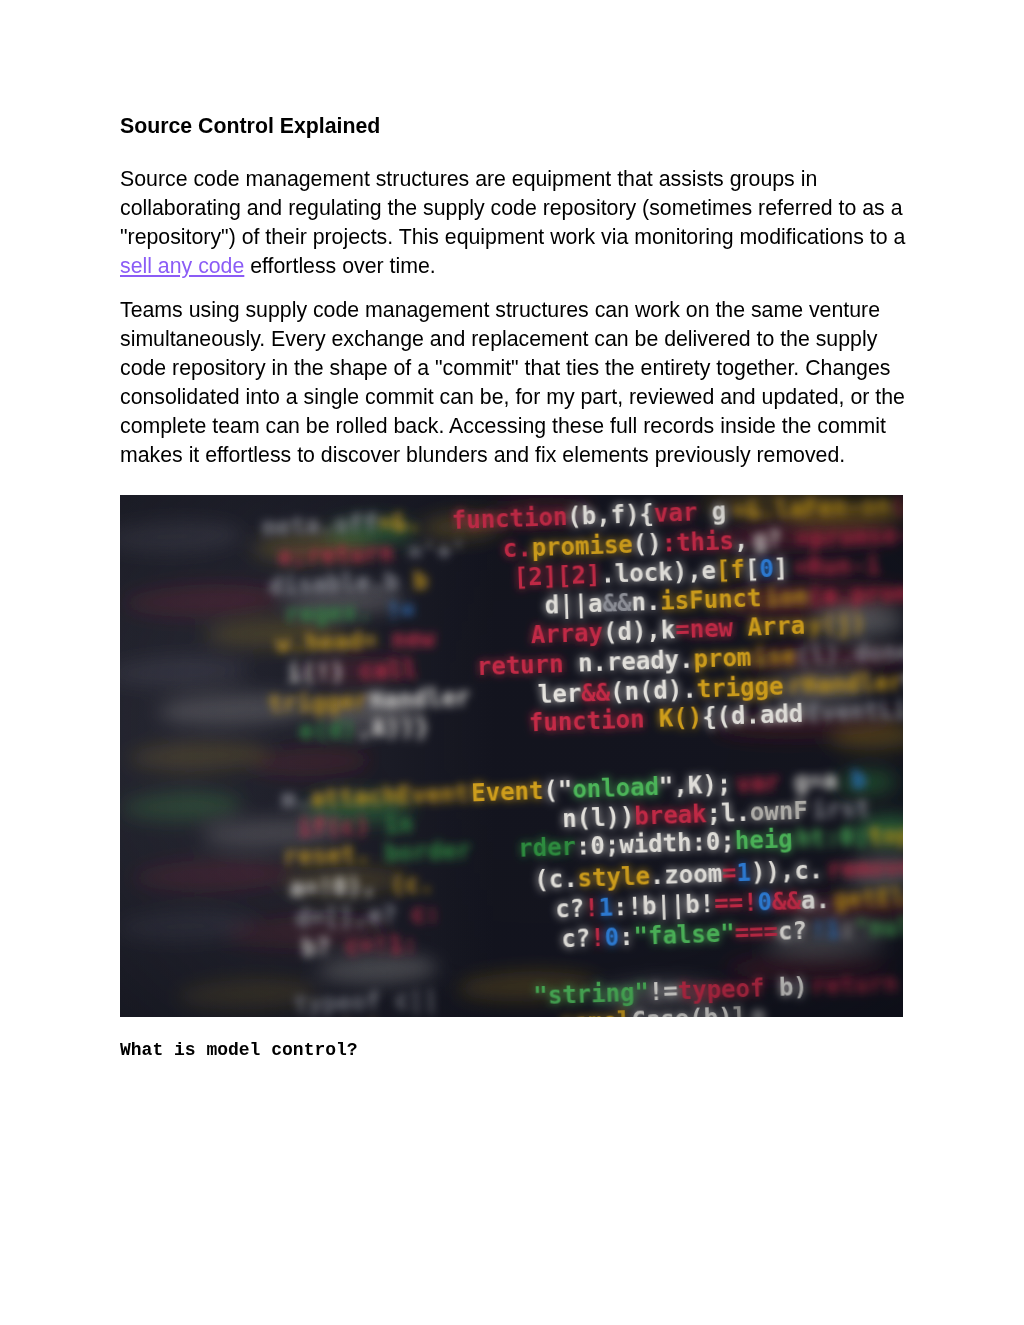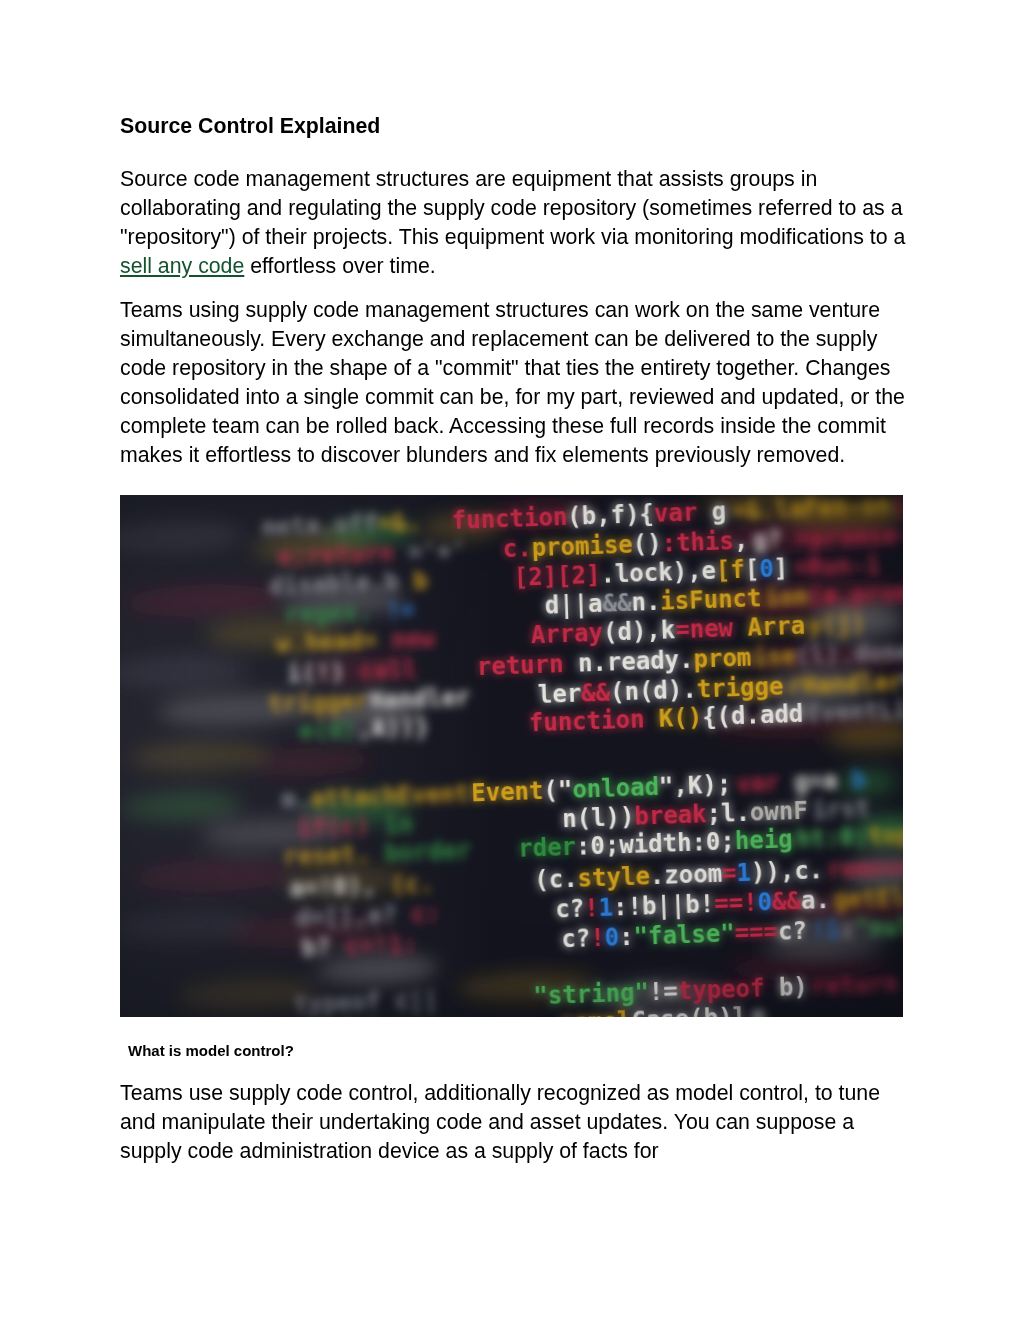--- a/index.html
+++ b/index.html
@@ -10,29 +10,30 @@
     padding:112px 114px 0 120px;
     background:#ffffff;
     font-family:"Liberation Sans", sans-serif;
     color:#000000;
   }
   .doc-h {
     font-size:21.3px; line-height:29px; font-weight:bold;
     margin:0 0 24px 0;
   }
   .doc-h2 {
-    font-size:15px; line-height:29px; font-weight:bold;
-    margin:0 0 14px 8px;
+    font-size:18px; line-height:29px; font-weight:bold;
+    margin:0 0 14px 0;
+    font-family:Liberation Mono, monospace;
   }
   .doc-p {
     font-size:21.3px; line-height:29px; font-weight:normal;
     margin:0 0 15px 0; width:792px;
   }
   .doc-link {
-    color:#14532d; text-decoration:underline; cursor:pointer;
+    color:#8b5cf6; text-decoration:underline; cursor:pointer;
   }
   figure.code-figure {
     margin:25px 0 19px 0; padding:0;
     width:783px; height:522px; line-height:0;
   }
   #code-svg { display:block; }
   #code-svg text {
     font-family:"DejaVu Sans Mono", monospace;
     font-weight:bold;
     font-size:24px;
@@ -189,15 +190,14 @@
           </g>
       </g>
 
       <rect x="0" y="0" width="783" height="522" fill="url(#lefthaze)"></rect>
       <rect x="0" y="0" width="783" height="522" fill="url(#vignette)"></rect>
     </svg>
   </figure>
 
   <h2 class="doc-h2">What is model control?</h2>
 
-  <p class="doc-p">Teams use supply code control, additionally recognized as model control, to tune and manipulate their undertaking code and asset updates. You can suppose a supply code administration device as a supply of facts for</p>
 
 </div>
 
 </body></html>

